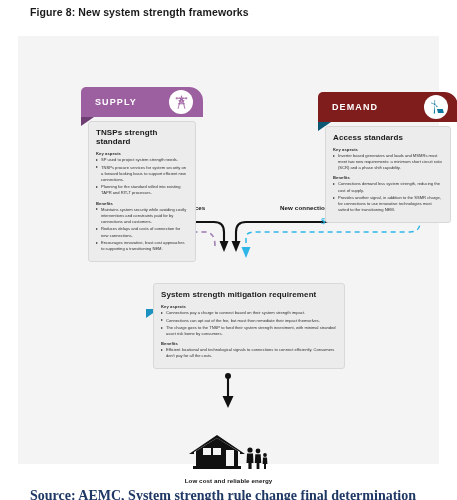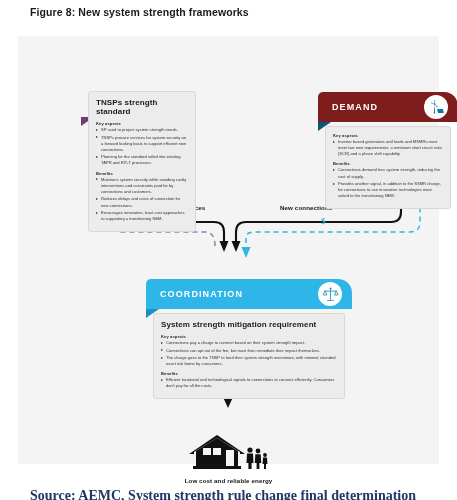--- a/index.html
+++ b/index.html
@@ -149,20 +149,35 @@
       <path d="M210,372 L204.5,360 L215.5,360 Z" fill="#111"></path>
     </g>
   </svg>
 
   <div class="arrow-label" id="label-new-services">New services</div>
   <div class="arrow-label" id="label-new-connections">New connections</div>
   <div class="dollar" id="dollar-left">$</div>
   <div class="dollar" id="dollar-right">$</div>
 
   <div class="card" id="supply-card">
+    <div class="ribbon">
+      <span class="title">SUPPLY</span>
+      <span class="badge">
+        <svg width="17" height="17" viewBox="0 0 20 20">
+          <g stroke="#9c5fa0" stroke-width="1" fill="none" stroke-linecap="round">
+            <path d="M10 2.5 L6 17 M10 2.5 L14 17"></path>
+            <path d="M7.2 8 L12.8 8 M6.4 11.5 L13.6 11.5 M8 5 L12 5"></path>
+            <path d="M7.2 8 L12.8 11.5 M12.8 8 L7.2 11.5"></path>
+            <path d="M8 5 L12 8 M12 5 L8 8"></path>
+            <path d="M3.5 5 L8 5 M12 5 L16.5 5"></path>
+            <path d="M4.6 4 L4.6 6 M15.4 4 L15.4 6"></path>
+          </g>
+        </svg>
+      </span>
+    </div>
     <div class="fold"></div>
     <div class="body">
       <h4>TNSPs strength standard</h4>
       <p class="sec-label">Key aspects</p>
       <ul class="pts">
           <li>SP used to project system strength needs.</li>
           <li>TNSPs procure services for system security on a forward looking basis to support efficient new connections.</li>
           <li>Planning for the standard rolled into existing TAPR and RIT-T processes.</li>
         </ul>
       <p class="sec-label gap">Benefits</p>
@@ -185,48 +200,34 @@
             <path d="M7.8 6 L7.4 1.4 L8.6 1.9 Z"></path>
             <path d="M7.8 6 L3.4 5.1 L4.2 4.1 Z"></path>
             <path d="M7.8 6 L11.6 9 L10.4 9.6 Z"></path>
             <path d="M10.6 11.8 L17.4 11.8 L18.6 16.4 L11.8 16.4 Z"></path>
           </g>
         </svg>
       </span>
     </div>
     <div class="fold"></div>
     <div class="body">
+      <h4>Access standards</h4>
       <p class="sec-label">Key aspects</p>
       <ul class="pts">
           <li>Inverter based generators and loads and MSMRs must meet two new requirements: a minimum short circuit ratio (SCR) and a phase shift capability.</li>
         </ul>
       <p class="sec-label gap">Benefits</p>
       <ul class="pts">
           <li>Connections demand less system strength, reducing the cost of supply.</li>
           <li>Provides another signal, in addition to the SSMR charge, for connections to use innovative technologies most suited to the transitioning NEM.</li>
         </ul>
     </div>
   </div>
 
   <div class="card" id="coordination-card">
-    <div class="ribbon">
-      <span class="title">COORDINATION</span>
-      <span class="badge">
-        <svg width="17" height="17" viewBox="0 0 20 20">
-          <g stroke="#1b92bf" stroke-width="1" fill="none" stroke-linecap="round">
-            <path d="M10 3.4 L10 16.2"></path>
-            <path d="M3.4 6 L16.6 6"></path>
-            <path d="M6.6 17 L13.4 17"></path>
-            <path d="M3.4 6 L1.5 10.6 L5.3 10.6 Z" fill="none"></path>
-            <path d="M16.6 6 L14.7 10.6 L18.5 10.6 Z" fill="none"></path>
-          </g>
-          <circle cx="10" cy="3" r="1.2" fill="#1b92bf"></circle>
-        </svg>
-      </span>
-    </div>
     <div class="fold"></div>
     <div class="body">
       <h4>System strength mitigation requirement</h4>
       <p class="sec-label">Key aspects</p>
       <ul class="pts">
           <li>Connections pay a charge to connect based on their system strength impact.</li>
           <li>Connections can opt out of the fee, but must then remediate their impact themselves.</li>
           <li>The charge goes to the TNSP to fund their system strength investment, with minimal stranded asset risk borne by consumers.</li>
         </ul>
       <p class="sec-label gap">Benefits</p>

